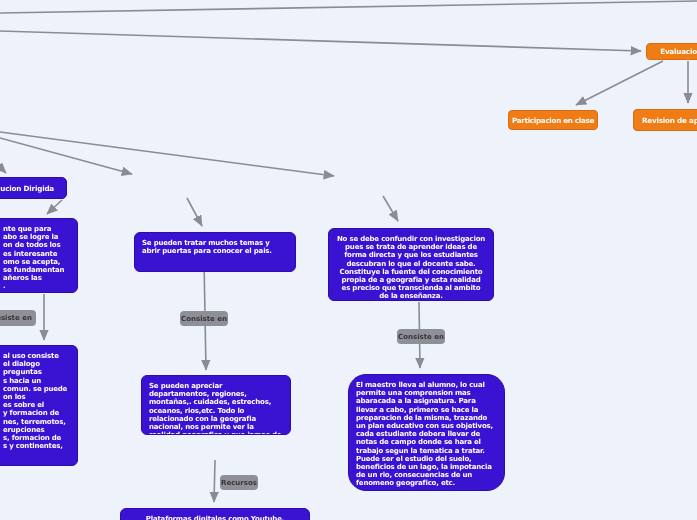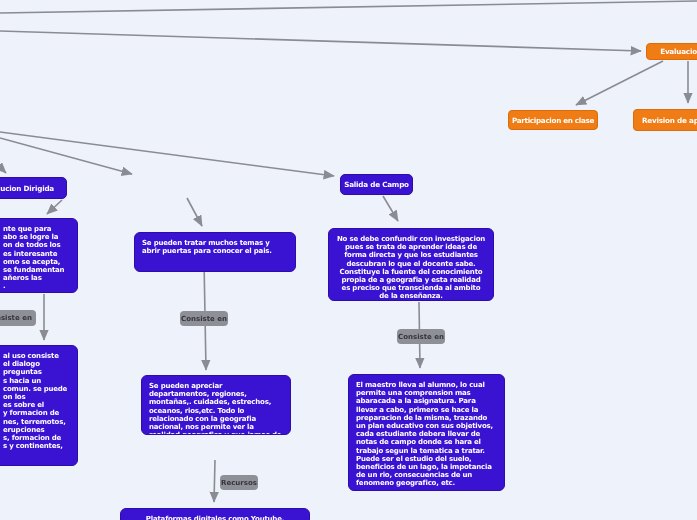--- a/index.html
+++ b/index.html
@@ -48,21 +48,20 @@
 
   <div class="node title orange" style="left:646px;top:43px;width:70px;height:17px;">Evaluacion</div>
 
   <div class="node title orange" style="left:508px;top:110px;width:90px;height:20px;letter-spacing:-0.3px;">Participacion en clase</div>
 
   <div class="node title orange" style="left:633px;top:109px;width:80px;height:22px;justify-content:flex-start;padding-left:8px;">Revision de ap</div>
 
   <div class="node title" style="left:-40px;top:177px;width:107px;height:22px;justify-content:flex-end;padding-right:12px;">cucion Dirigida</div>
 
 
-  <div class="node title" style="left:340px;top:174px;width:73px;height:21px;">Salida de Campo</div>
 
   <div class="node para" style="left:-60px;top:218px;width:138px;height:75px;padding-left:62px;">nte que para
 abo se logre la
 on de todos los
 es interesante
 omo se acepta,
 se fundamentan
 añeros las
 .</div>
 
@@ -96,21 +95,21 @@
 
   <div class="node para" style="left:328px;top:228px;width:166px;height:73px;text-align:center;">No se debe confundir con investigacion
 pues se trata de aprender ideas de
 forma directa y que los estudiantes
 descubran lo que el docente sabe.
 Constituye la fuente del conocimiento
 propia de a geografia y esta realidad
 es preciso que transcienda al ambito
 de la enseñanza.</div>
 
-  <div class="node para" style="left:348px;top:374px;width:157px;height:117px;">El maestro lleva al alumno, lo cual
+  <div class="node para" style="left:348px;top:374px;width:157px;height:117px;border-radius:18px;">El maestro lleva al alumno, lo cual
 permite una comprension mas
 abaracada a la asignatura. Para
 llevar a cabo, primero se hace la
 preparacion de la misma, trazando
 un plan educativo con sus objetivos,
 cada estudiante debera llevar de
 notas de campo donde se hara el
 trabajo segun la tematica a tratar.
 Puede ser el estudio del suelo,
 beneficios de un lago, la impotancia

